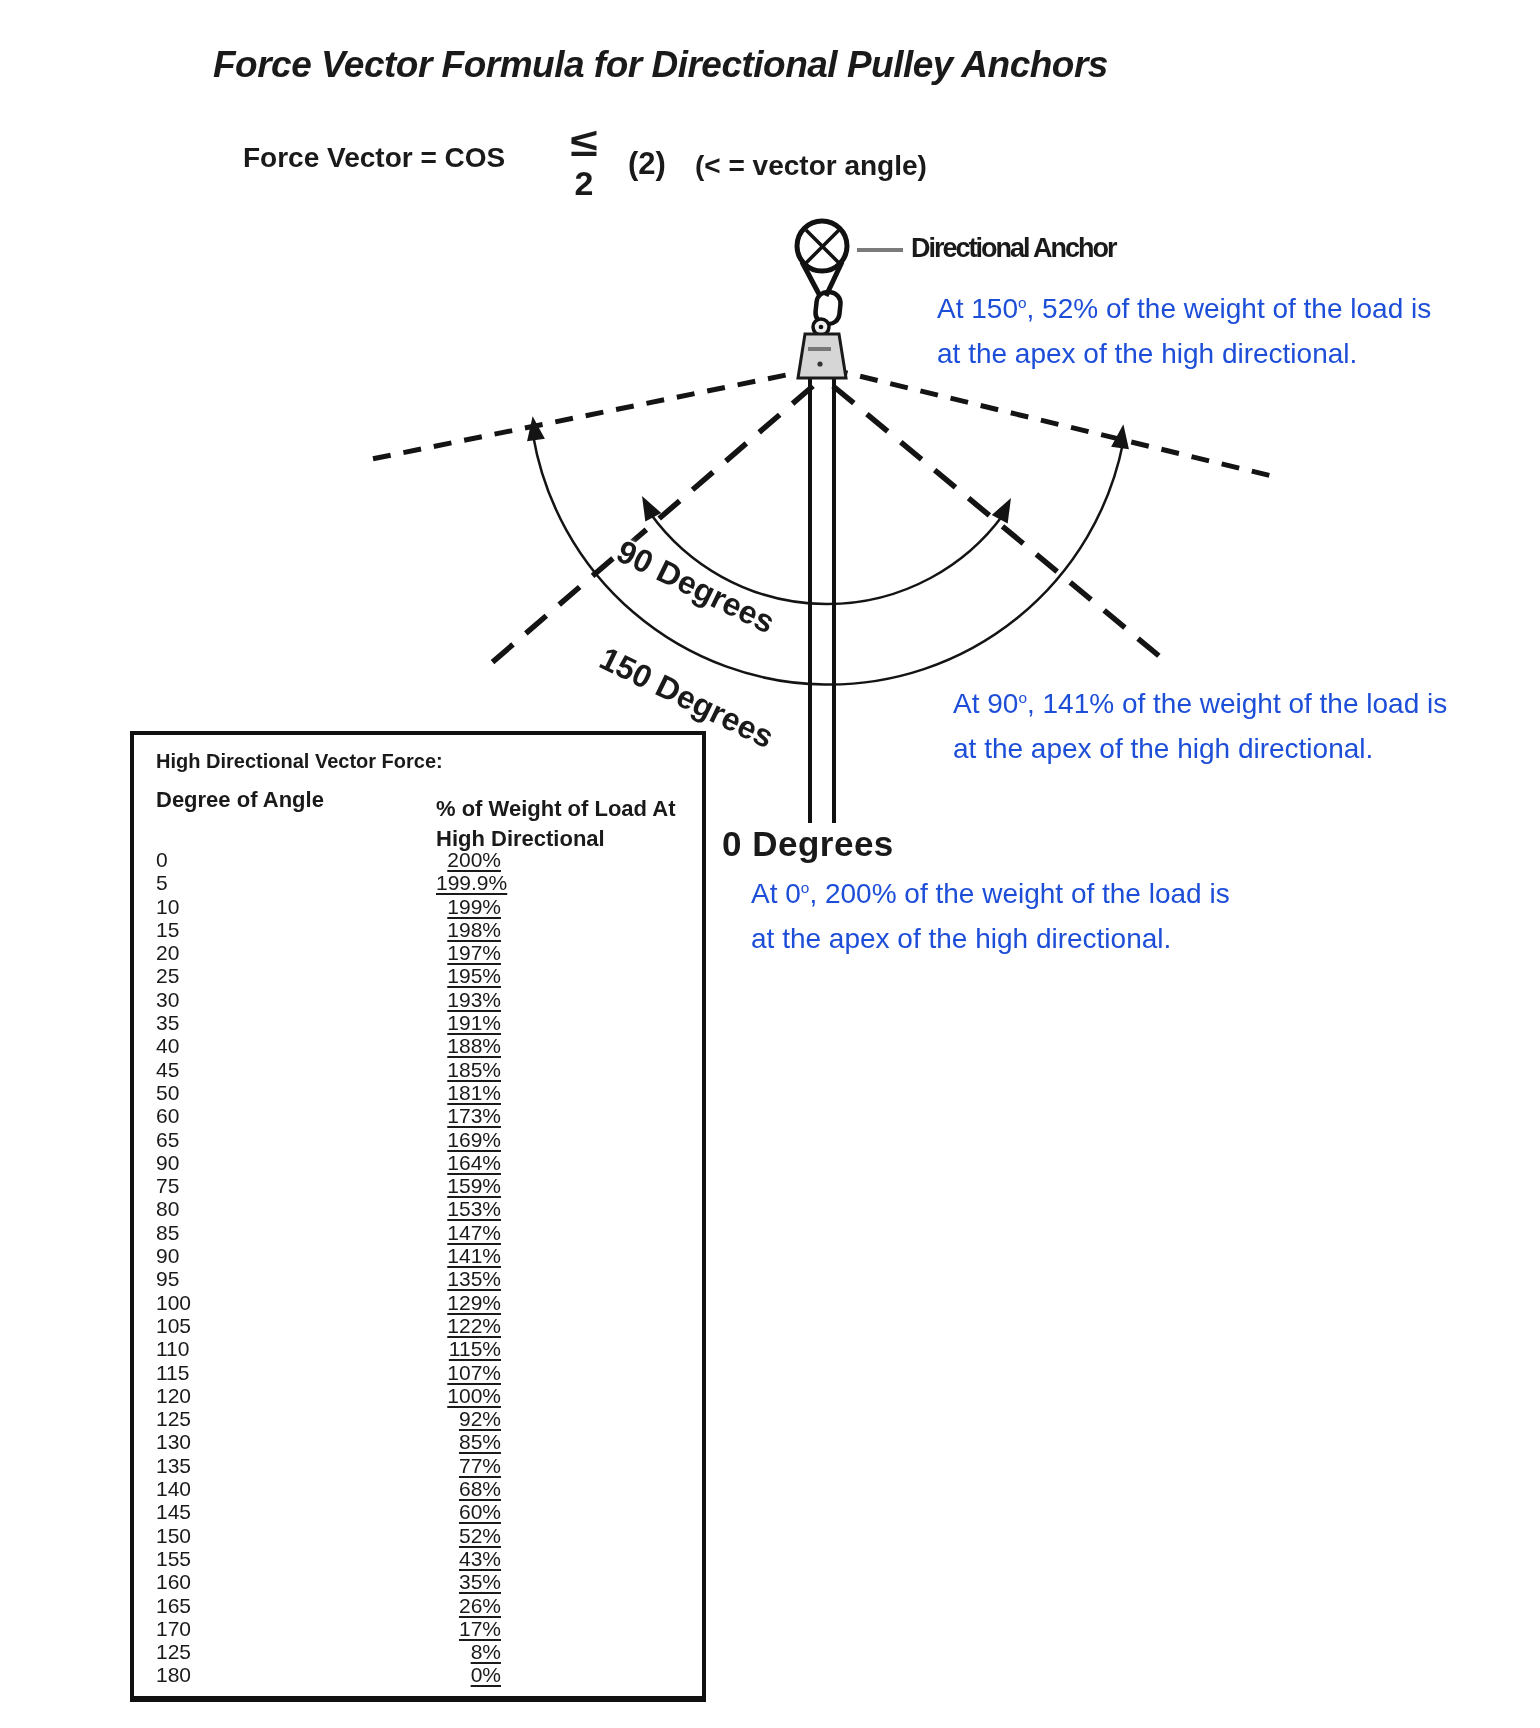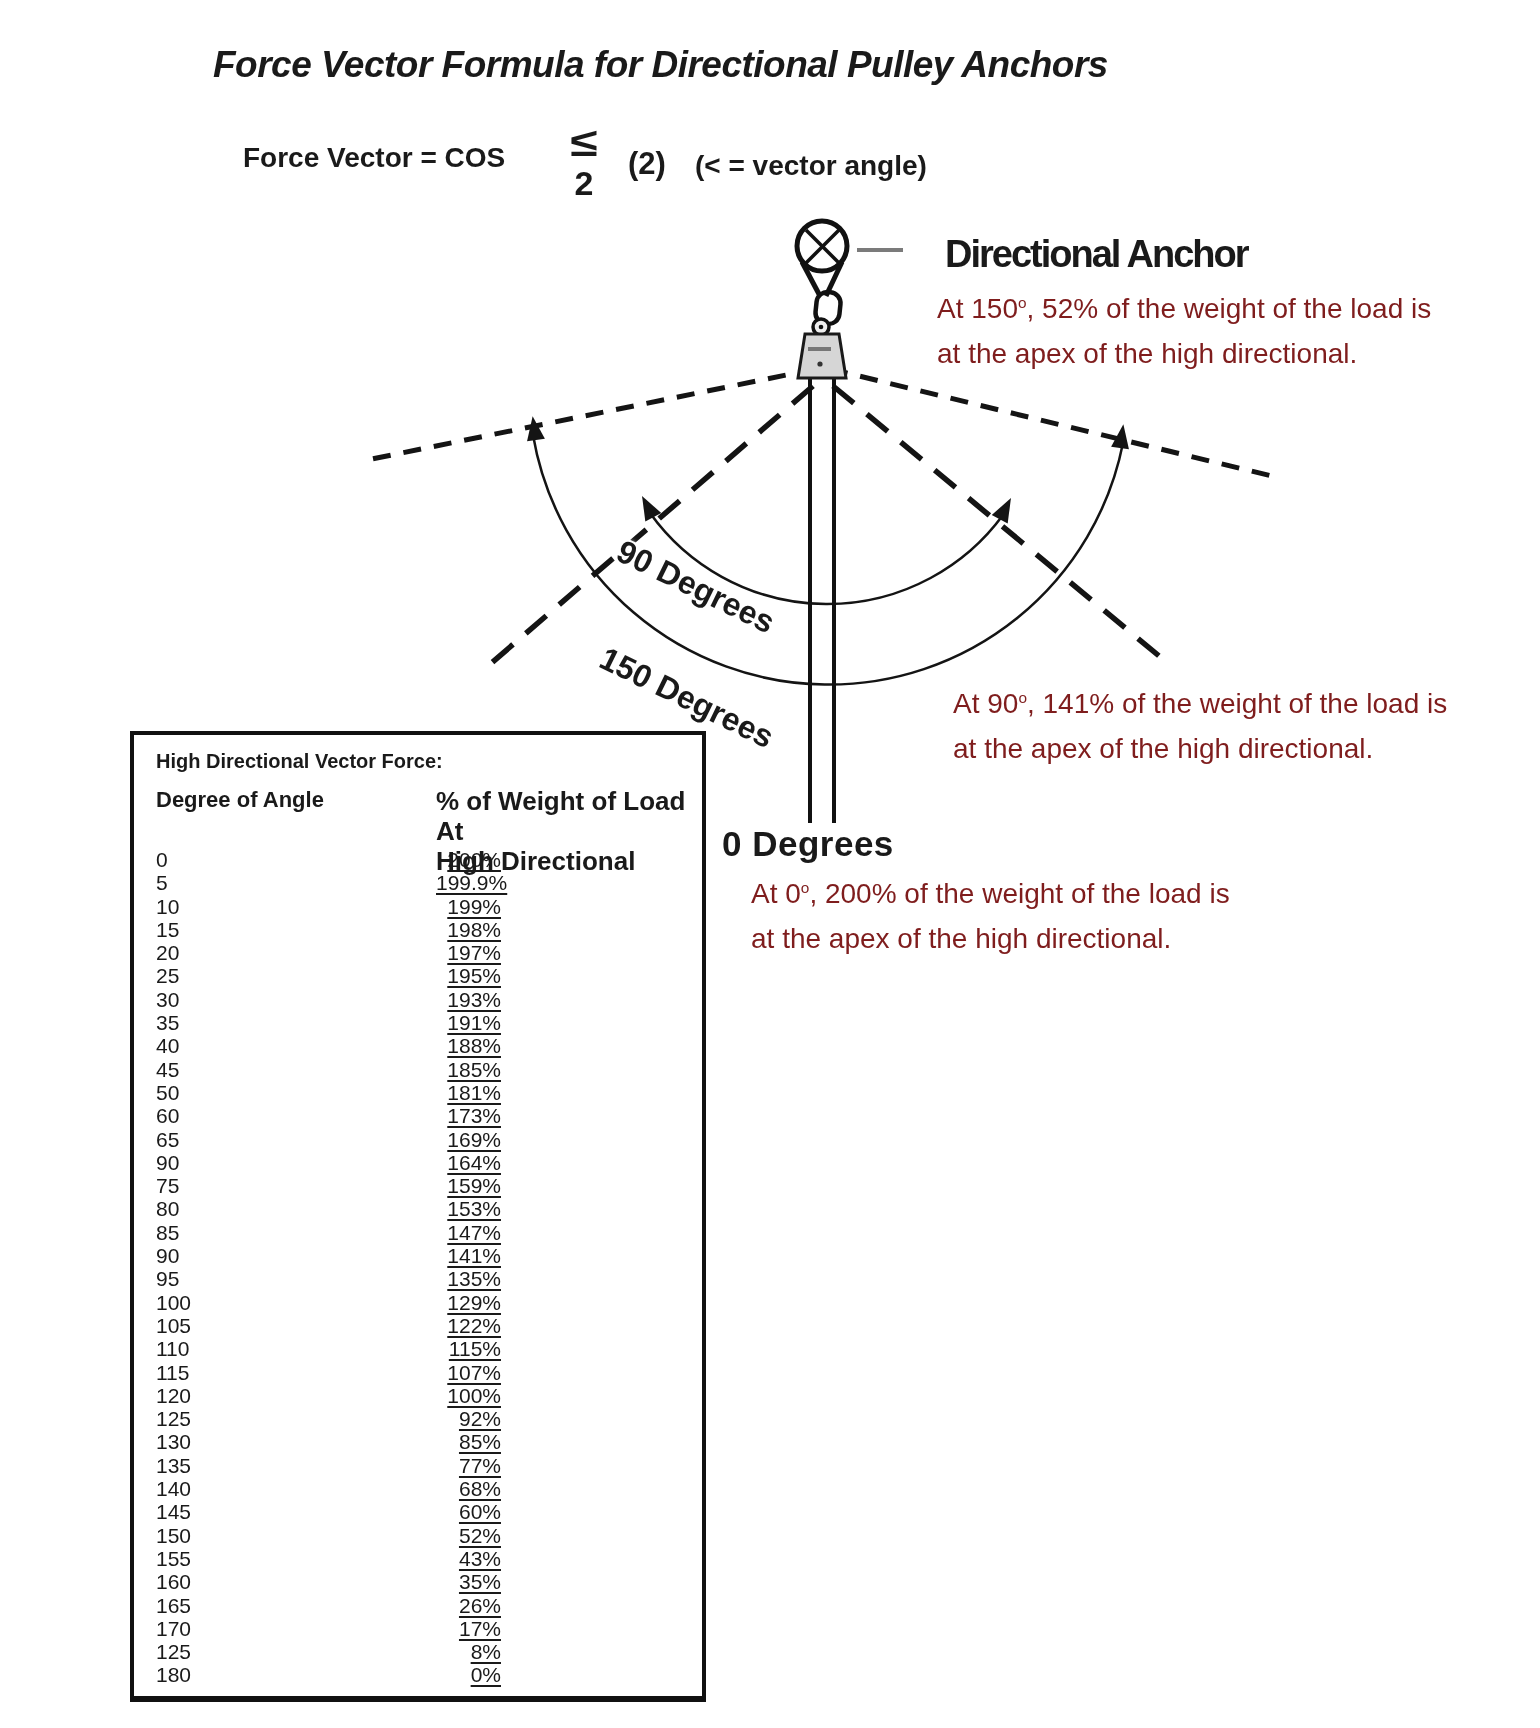--- a/index.html
+++ b/index.html
@@ -10,36 +10,36 @@
   
   #formula{left:243px;top:120px;width:760px;height:90px;}
   #formula .lhs{position:absolute;left:0;top:22px;font-size:28px;font-weight:bold;white-space:nowrap;}
   #frac{position:absolute;left:299px;top:0;width:84px;text-align:center;}
   #frac .num{font-size:40px;font-weight:bold;line-height:44px;height:44px;display:block;transform:scaleX(1.25);}
   #frac .bar{height:0;border-top:5px solid #111;}
   #frac .den{font-size:34px;font-weight:bold;line-height:34px;display:block;margin-top:2px;}
   #formula .mult{position:absolute;left:385px;top:26px;font-size:31px;font-weight:bold;}
   #formula .legend{position:absolute;left:452px;top:30px;font-size:28px;font-weight:bold;white-space:nowrap;}
   
-  #anchor-label{left:945px;top:233px;font-size:38px;font-weight:bold;letter-spacing:-2px;white-space:nowrap;}
-  .note{font-size:28px;line-height:45px;white-space:nowrap;color:#7f1d1d;}
+  #anchor-label{left:911px;top:233px;font-size:27px;font-weight:bold;letter-spacing:-2px;white-space:nowrap;}
+  .note{font-size:28px;line-height:45px;white-space:nowrap;color:#1d4ed8;}
   .note sup{font-size:0.55em;vertical-align:super;line-height:0;}
   #note-150{left:937px;top:286px;}
   #note-90{left:953px;top:681px;}
   #note-0{left:751px;top:871px;}
   .angle-label{font-weight:bold;font-size:32px;white-space:nowrap;transform-origin:0 0;
     text-shadow:#fff 0 0 3px,#fff 0 0 4px,#fff 2px 2px 0,#fff -2px -2px 0,#fff 2px -2px 0,#fff -2px 2px 0,#fff 0 0 6px;}
   #label-90{left:627px;top:533px;transform:rotate(26deg);}
   #label-150{left:610px;top:640px;transform:rotate(26deg);}
   #label-0{left:722px;top:824px;font-size:35px;font-weight:bold;letter-spacing:0.5px;white-space:nowrap;}
   
   #vf-box{left:130px;top:731px;width:576px;height:971px;border:4px solid #111;border-bottom-width:6px;box-sizing:border-box;background:#fff;}
   #vf-title{position:absolute;left:22px;top:15px;font-size:20px;font-weight:bold;white-space:nowrap;}
   #vf-col1{position:absolute;left:22px;top:52px;font-size:22px;font-weight:bold;}
-  #vf-col2{position:absolute;left:302px;top:51px;font-size:26px;font-weight:bold;line-height:30px;}
+  #vf-col2{position:absolute;left:302px;top:59px;font-size:22px;font-weight:bold;line-height:30px;}
   #table-rows{position:absolute;left:0;top:113px;width:100%;}
   .trow{display:flex;height:23.3px;font-size:21px;line-height:23.3px;}
   .trow .deg{width:280px;padding-left:22px;}
   .trow .pct{width:65px;text-align:right;text-decoration:underline;text-decoration-thickness:2px;text-underline-offset:3px;}
   svg{position:absolute;left:0;top:0;}
 </style>
 </head>
 <body>
 
 <div id="canvas">

